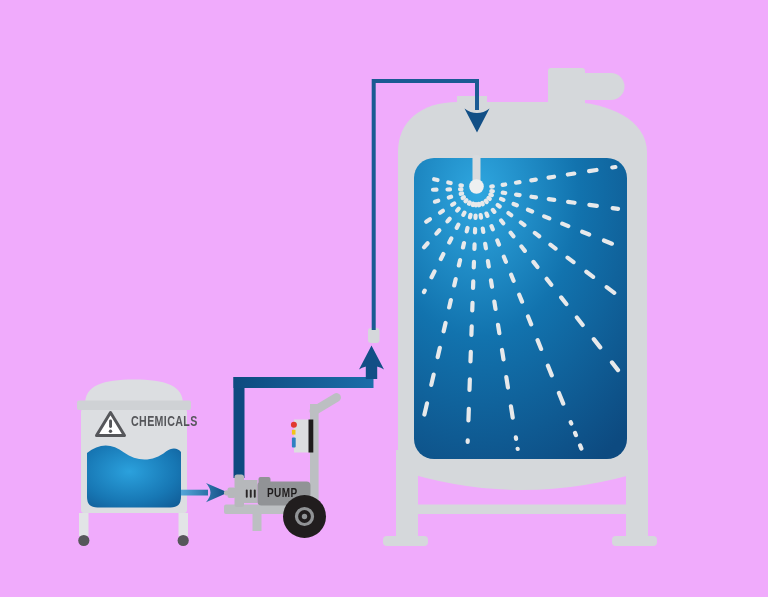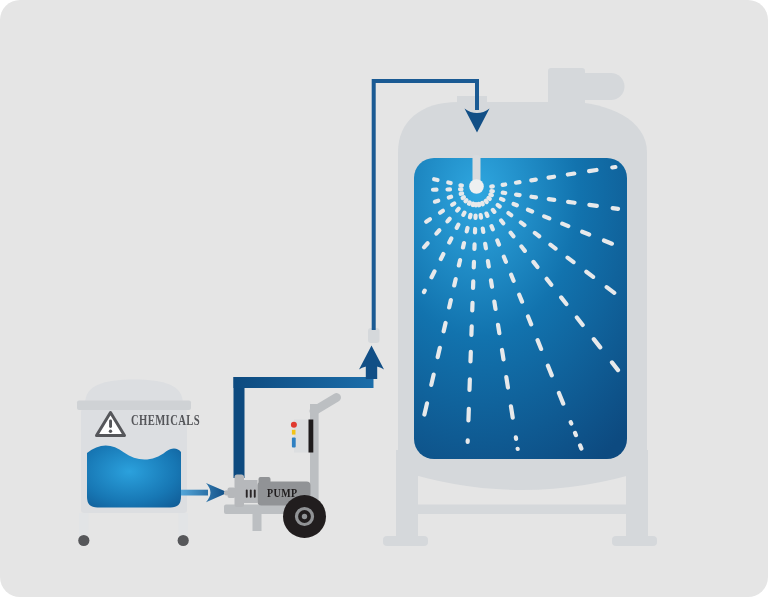--- a/index.html
+++ b/index.html
@@ -1,19 +1,18 @@
 <!DOCTYPE html>
 <html><head>
 <meta charset="utf-8">
 <style>
   html,body{margin:0;padding:0;background:#ffffff;}
   .stage{
-    position:relative;width:768px;height:597px;background:#e5e5e5;overflow:hidden;
-    font-family:Liberation Serif, serif;
-    border-radius:20px;
+    position:relative;width:768px;height:597px;background:#f0abfc;overflow:hidden;
+    font-family:Liberation Sans, sans-serif;
   }
   .stage svg{position:absolute;left:0;top:0;}
   .label{position:absolute;white-space:nowrap;font-weight:bold;}
   .chemicals-label{
     left:131px;top:413px;font-size:14px;color:#55565a;
     letter-spacing:0.5px;transform:scaleX(0.76);transform-origin:left top;
   }
   .pump-label{
     left:267px;top:486px;font-size:12.5px;color:#1e1b1c;
     letter-spacing:0.5px;transform:scaleX(0.8);transform-origin:left top;

